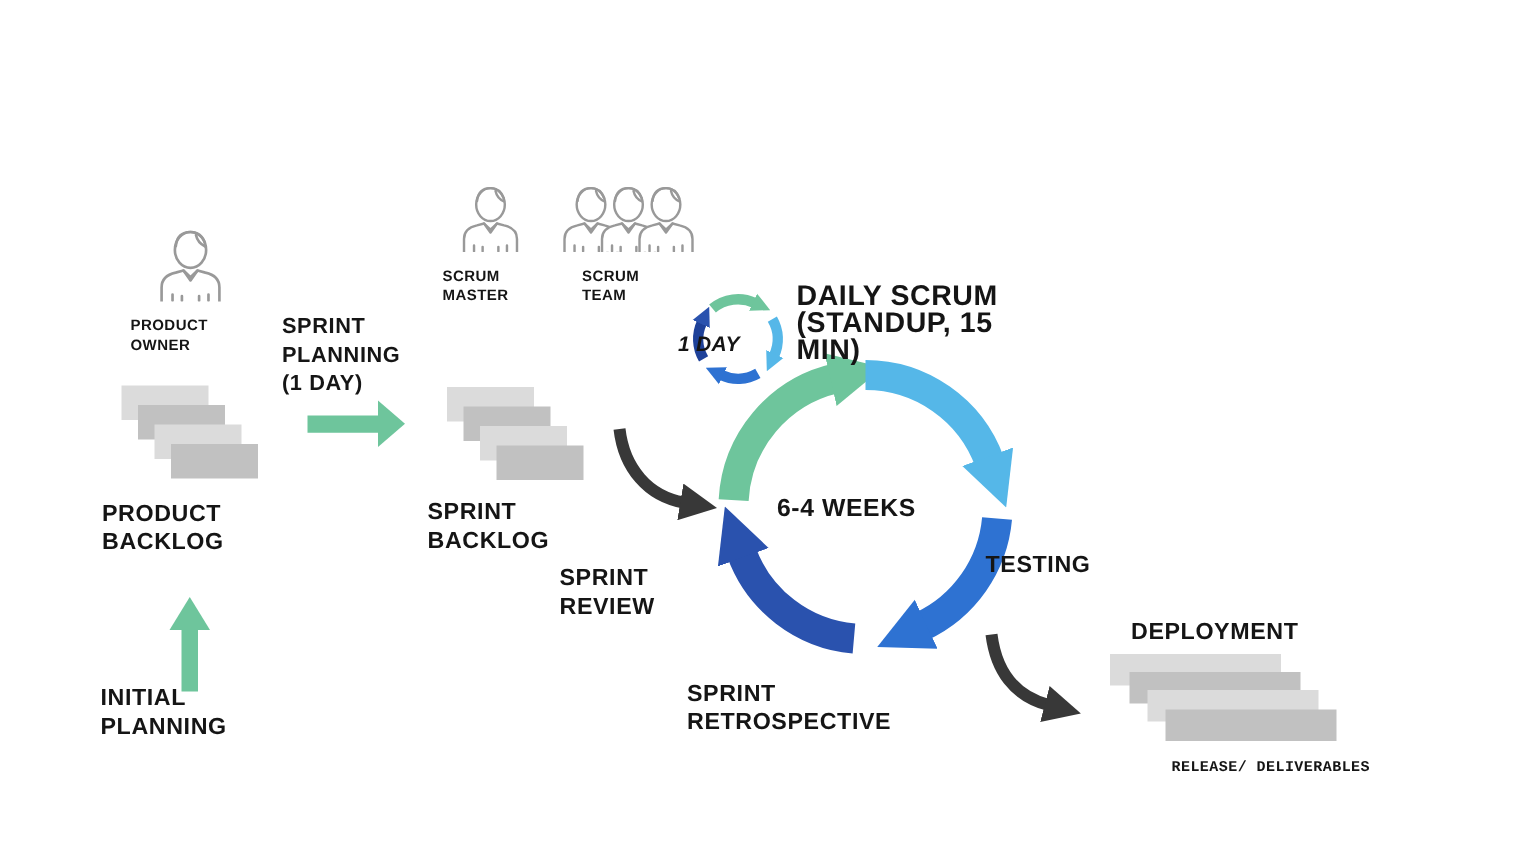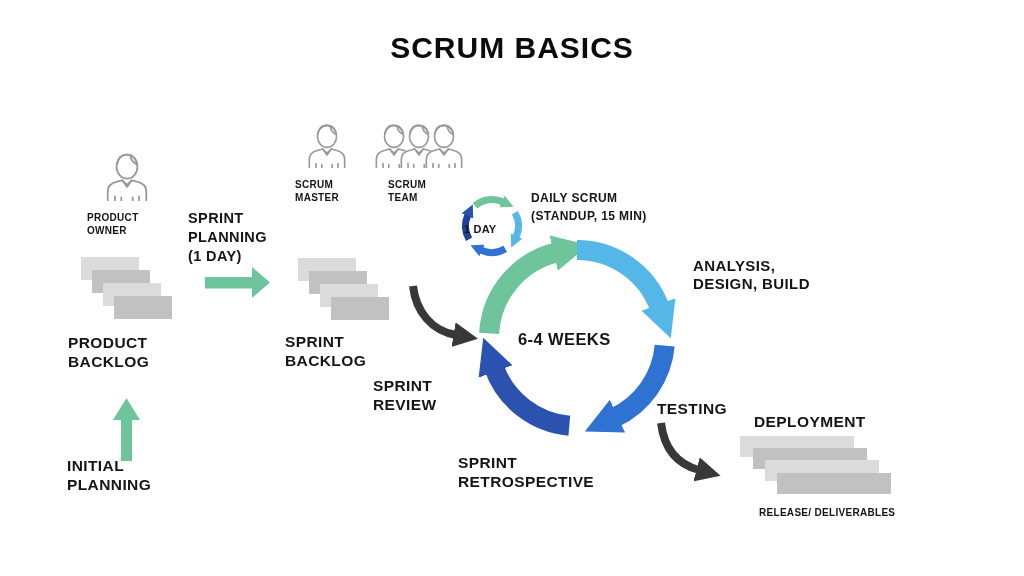--- a/index.html
+++ b/index.html
@@ -109,21 +109,20 @@
     <div class="card" style="left:33px;top:39px;width:58px;height:23px;background:#C1C1C1;"></div>
   </div>
 
   <div class="stack" style="left:740px;top:436px;width:152px;height:60px;">
     <div class="card" style="left:0;top:0;width:114px;height:21px;background:#DBDBDB;"></div>
     <div class="card" style="left:13px;top:12px;width:114px;height:21px;background:#C1C1C1;"></div>
     <div class="card" style="left:25px;top:24px;width:114px;height:21px;background:#DBDBDB;"></div>
     <div class="card" style="left:37px;top:37px;width:114px;height:21px;background:#C1C1C1;"></div>
   </div>
 
-  <div id="title">SCRUM BASICS</div>
 
   <div class="lbl lbl-sm" style="left:87px;top:212px;width:80px;">PRODUCT
 OWNER</div>
 
   <div class="lbl" style="left:68px;top:333px;width:120px;">PRODUCT
 BACKLOG</div>
 
   <div class="lbl" style="left:188px;top:209px;width:100px;font-size:14.5px;">SPRINT
 PLANNING
 (1 DAY)</div>
@@ -133,35 +132,33 @@
 
   <div class="lbl lbl-sm" style="left:388px;top:179px;width:64px;">SCRUM
 TEAM</div>
 
   <div class="lbl" style="left:285px;top:332px;width:120px;">SPRINT
 BACKLOG</div>
 
   <div class="lbl" style="left:373px;top:376px;width:120px;">SPRINT
 REVIEW</div>
 
-  <div class="lbl" style="left:531px;top:189px;width:178px;font-size:12px;line-height:18px;">DAILY SCRUM
+  <div class="lbl" style="left:531px;top:189px;width:178px;font-size:19px;line-height:18px;">DAILY SCRUM
 (STANDUP, 15 MIN)</div>
 
-  <div class="lbl" style="left:464px;top:220px;width:60px;font-size:11px;letter-spacing:.2px;">1 DAY</div>
+  <div class="lbl" style="left:452px;top:220px;width:60px;font-size:14px;letter-spacing:.2px;font-style:italic;">1 DAY</div>
 
   <div class="lbl" style="left:518px;top:330px;width:120px;font-size:16.5px;">6-4 WEEKS</div>
 
-  <div class="lbl" style="left:693px;top:257px;width:125px;font-size:15px;line-height:18px;">ANALYSIS,
-DESIGN, BUILD</div>
 
-  <div class="lbl" style="left:657px;top:367px;width:120px;margin-top:32px;">TESTING</div>
+  <div class="lbl" style="left:657px;top:367px;width:120px;">TESTING</div>
 
   <div class="lbl" style="left:458px;top:453px;width:140px;">SPRINT
 RETROSPECTIVE</div>
 
   <div class="lbl" style="left:754px;top:412px;width:120px;">DEPLOYMENT</div>
 
-  <div class="lbl lbl-sm" style="left:759px;top:507px;width:150px;">RELEASE/ DELIVERABLES</div>
+  <div class="lbl lbl-sm" style="left:781px;top:507px;width:150px;font-family:Liberation Mono, monospace;">RELEASE/ DELIVERABLES</div>
 
   <div class="lbl" style="left:67px;top:456px;width:120px;">INITIAL
 PLANNING</div>
 
 </div>
 
 </body></html>

